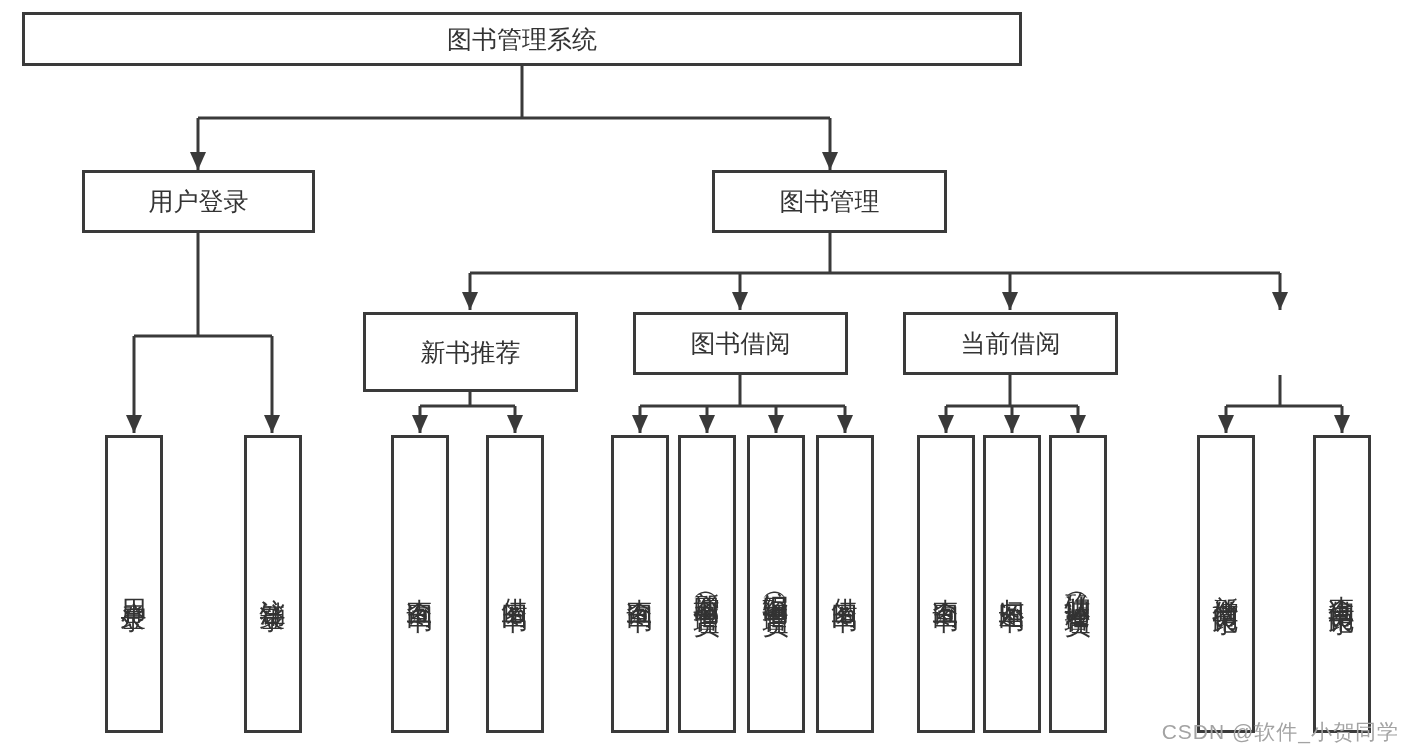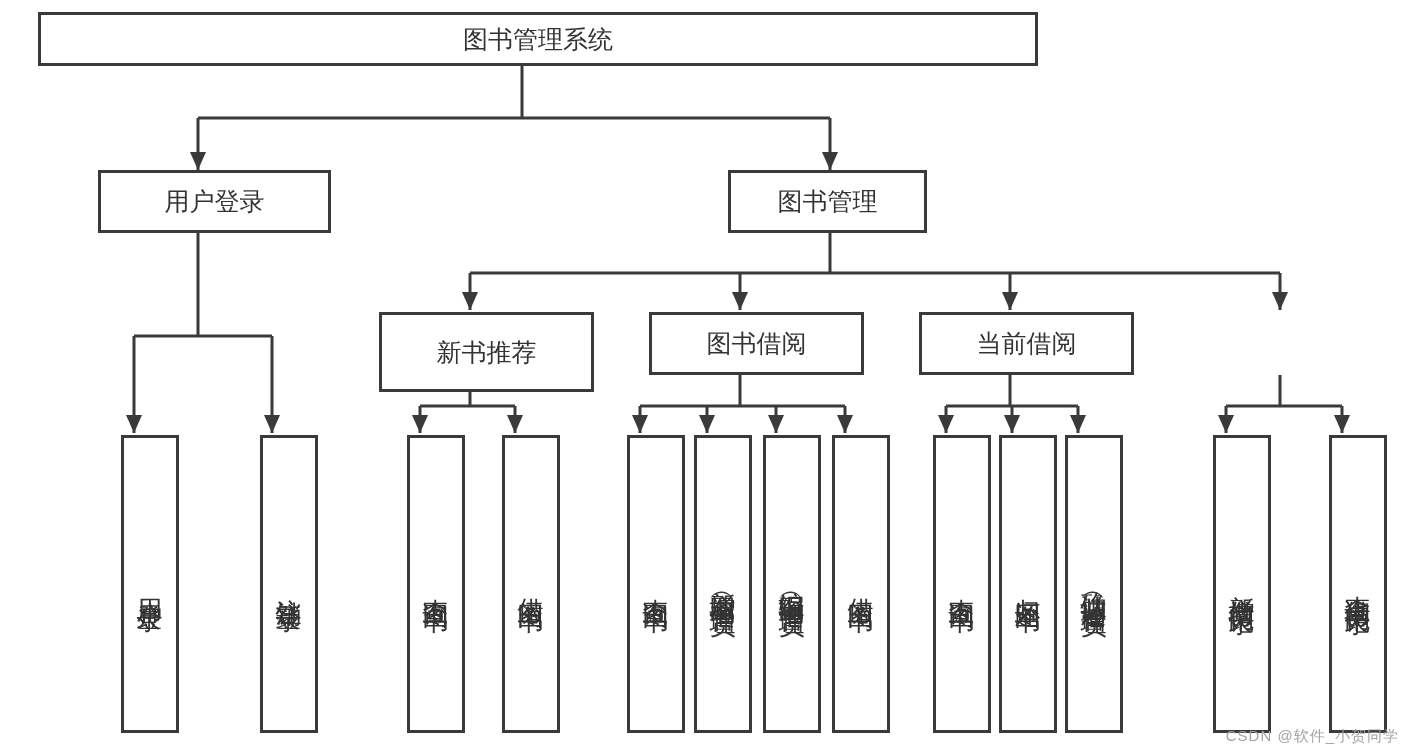--- a/index.html
+++ b/index.html
@@ -38,38 +38,37 @@
     position: absolute;
     box-sizing: border-box;
     border: 3px solid var(--line);
     background: var(--background);
     display: flex;
     align-items: center;
     justify-content: center;
     font-size: 25px;
     color: var(--text);
     white-space: nowrap;
-    margin-left: 16px;
   }
   .node.v {
     top: 435px;
     width: 58px;
     height: 298px;
     writing-mode: vertical-rl;
     text-orientation: mixed;
     font-size: 26px;
     letter-spacing: 3px;
     white-space: normal;
     line-height: 1;
   }
   .watermark {
     position: absolute;
     right: 6px;
     bottom: 1px;
-    font-size: 15px;
+    font-size: 21px;
     letter-spacing: 1px;
     color: var(--watermark);
   }
 </style>
 </head>
 <body>
 
 <div class="canvas">
 
   <svg class="connectors" width="1405" height="747" viewBox="0 0 1405 747" xmlns="http://www.w3.org/2000/svg">
@@ -105,21 +104,21 @@
     <path class="cline" marker-end="url(#ah)" d="M946,406 V433"></path>
     <path class="cline" marker-end="url(#ah)" d="M1012,406 V433"></path>
     <path class="cline" marker-end="url(#ah)" d="M1078,406 V433"></path>
     <path class="cline" marker-end="url(#ah)" d="M1226,406 V433"></path>
     <path class="cline" marker-end="url(#ah)" d="M1342,406 V433"></path>
   </svg>
 
   <div class="node" style="left:22px; top:12px; width:1000px; height:54px;">图书管理系统</div>
 
   <div class="node" style="left:82px; top:170px; width:233px; height:63px;">用户登录</div>
-  <div class="node" style="left:712px; top:170px; width:199px; height:63px;">图书管理</div>
+  <div class="node" style="left:712px; top:170px; width:235px; height:63px;">图书管理</div>
 
   <div class="node" style="left:363px; top:312px; width:215px; height:80px;">新书推荐</div>
   <div class="node" style="left:903px; top:312px; width:215px; height:63px;">当前借阅</div>
   <div class="node" style="left:633px; top:312px; width:215px; height:63px;">图书借阅</div>
 
   <div class="node v" style="left:105px;">用户登录</div>
   <div class="node v" style="left:244px;">注销登录</div>
 
   <div class="node v" style="left:391px;">查询图书</div>
   <div class="node v" style="left:486px;">借阅图书</div>

